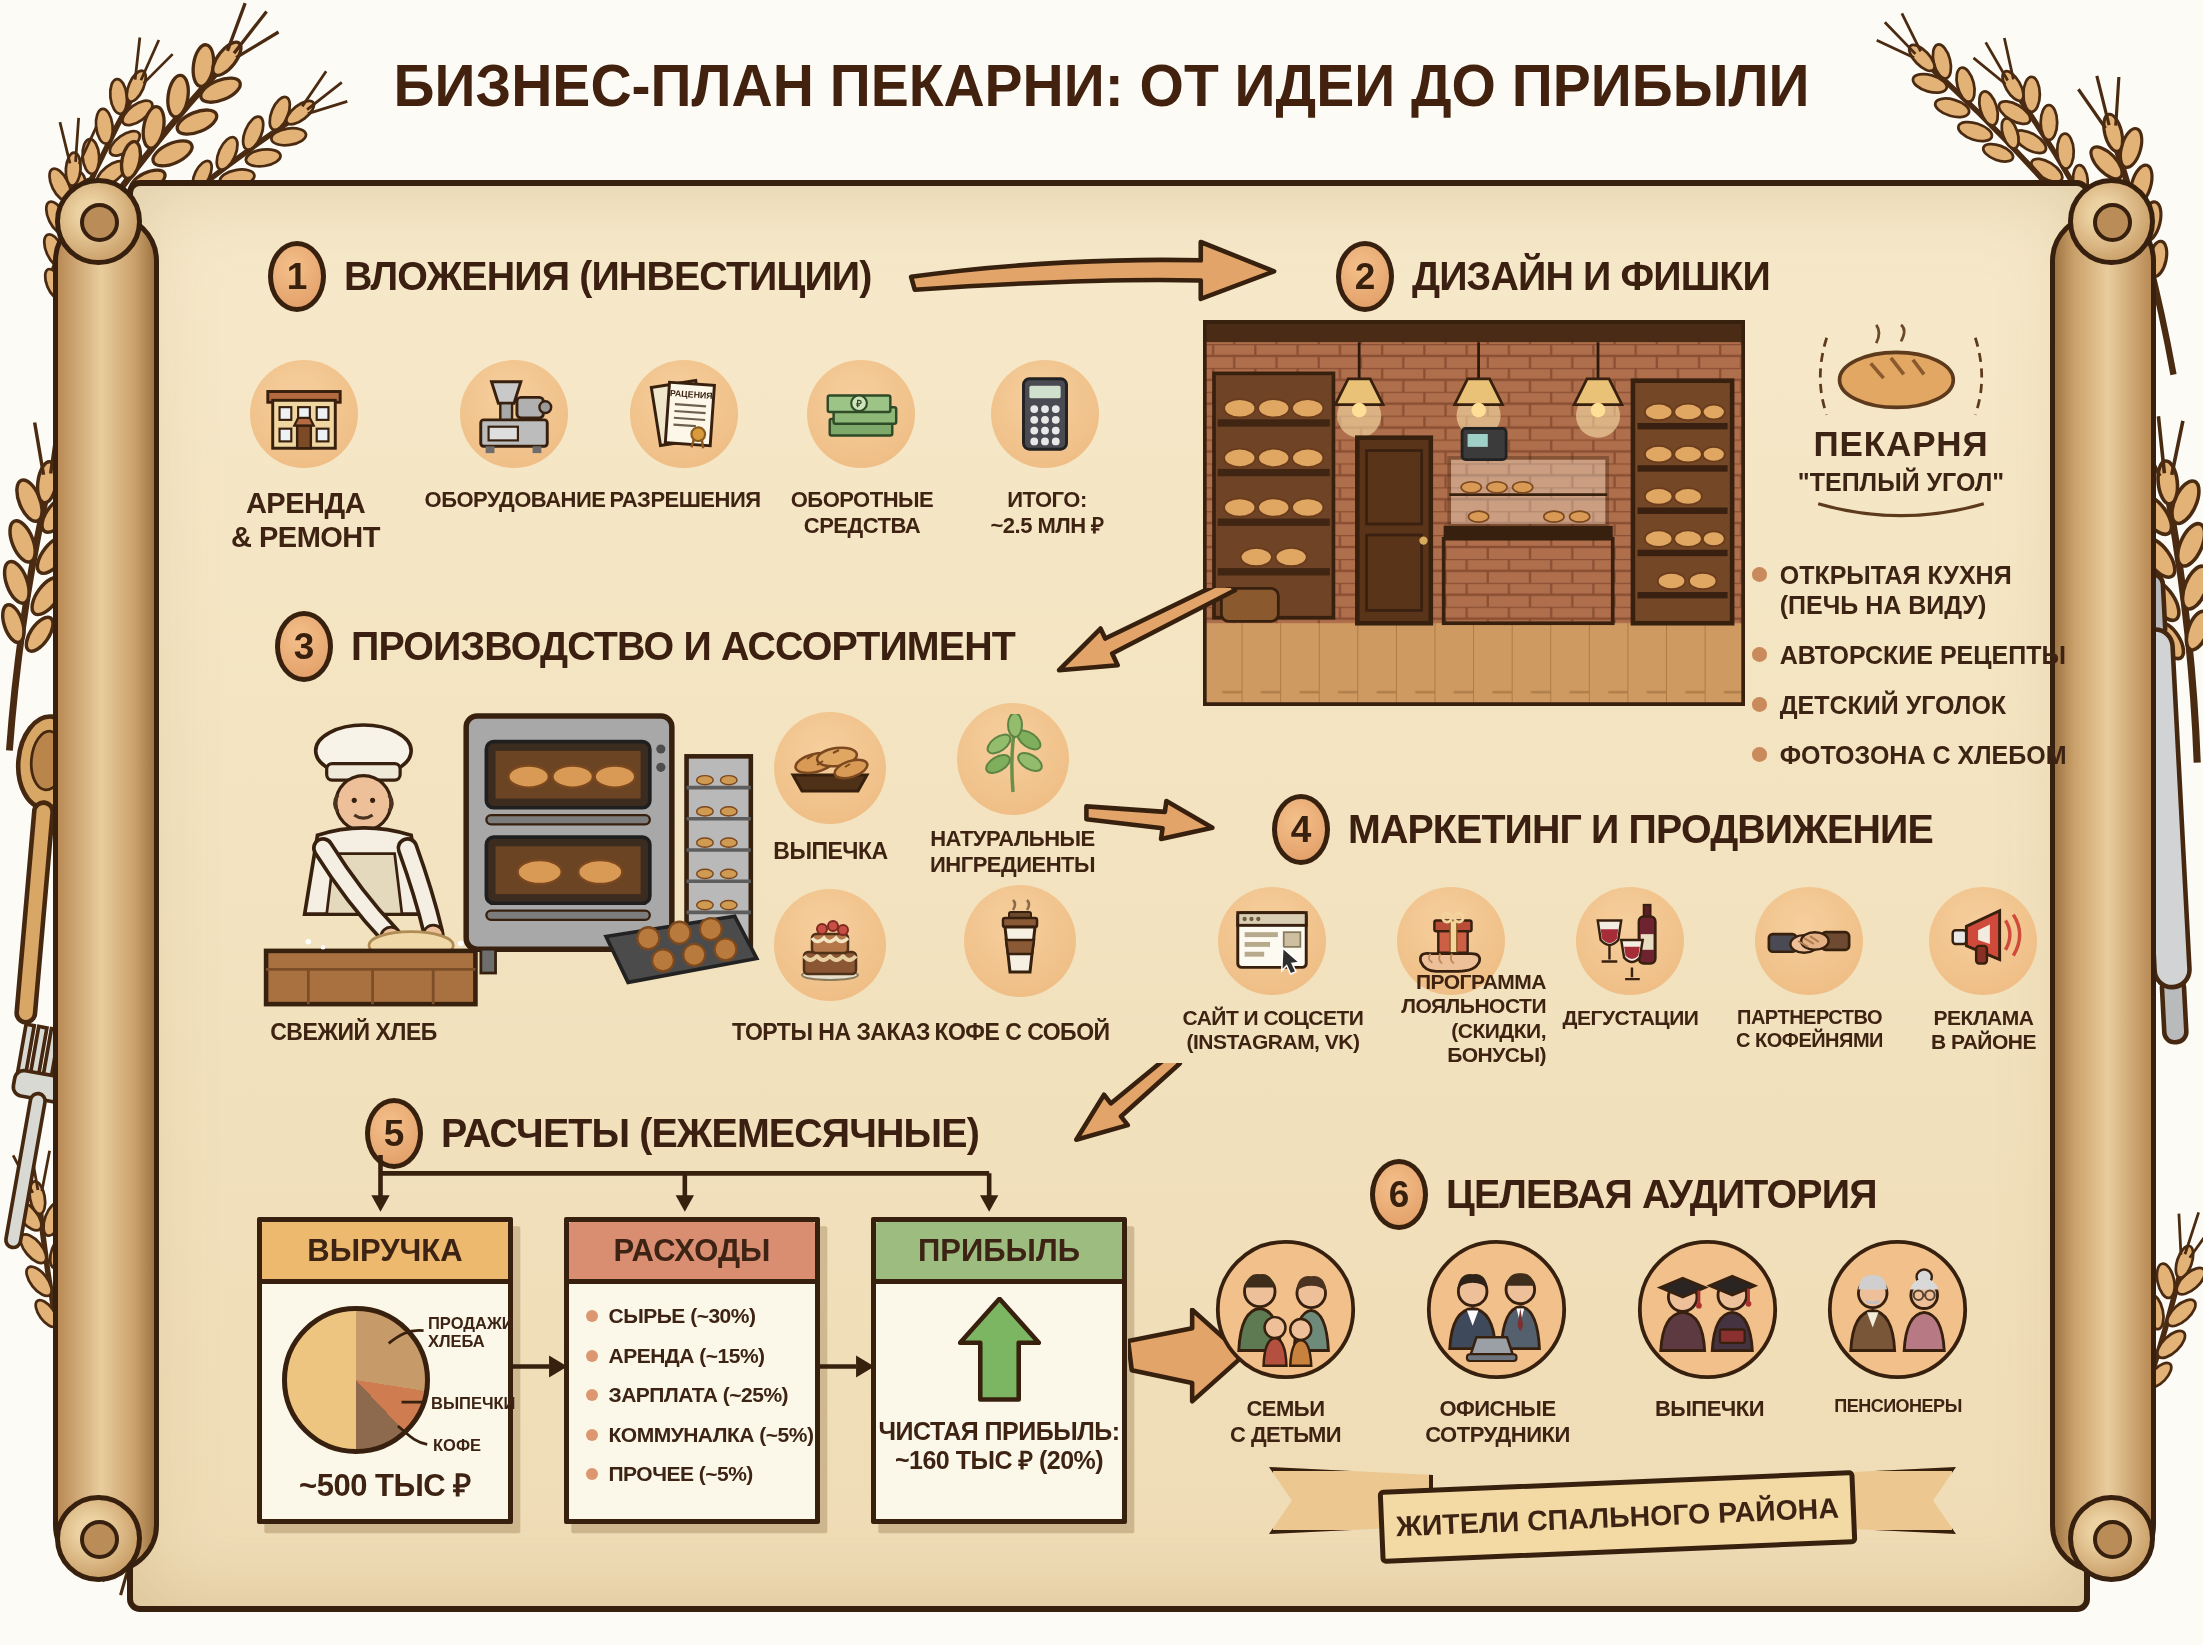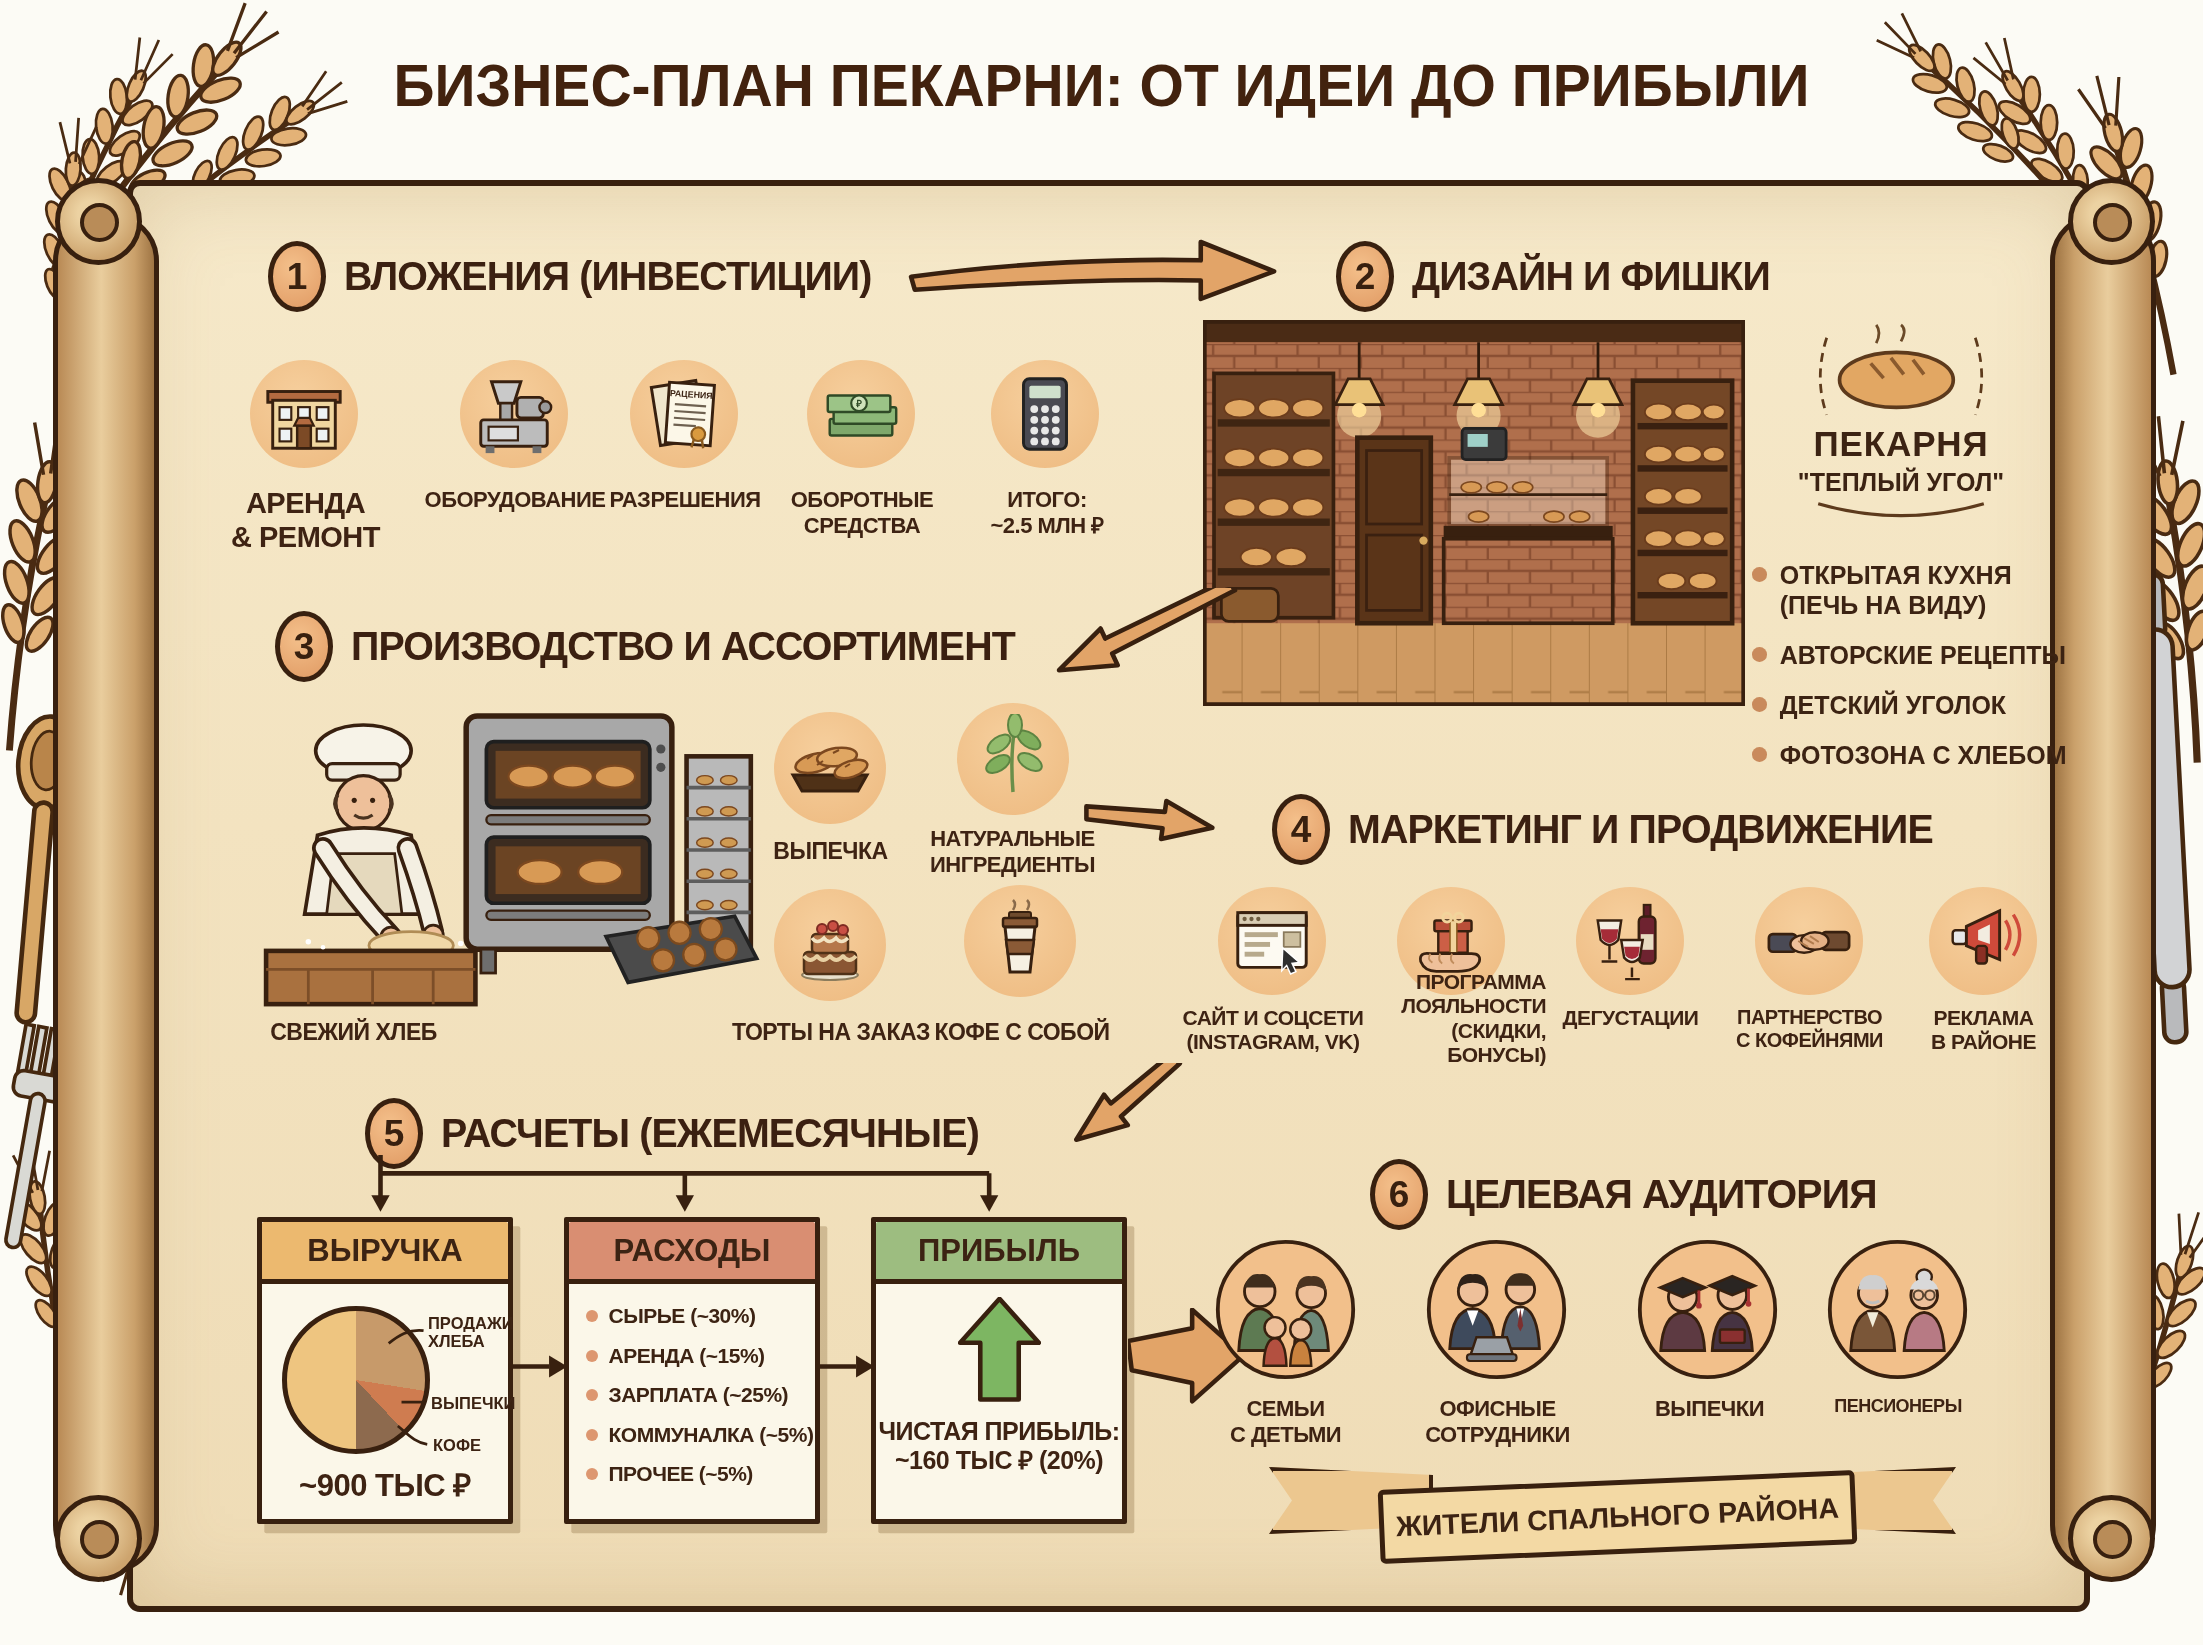--- a/index.html
+++ b/index.html
@@ -581,21 +581,21 @@
   <div class="card" style="left:257px;top:1217px;">
     <div class="card-h" style="background:#ecb96f;">ВЫРУЧКА</div>
     <div class="pie"></div>
     <svg class="abs" style="left:0;top:0;" width="246" height="297" viewBox="0 0 268 323">
       <path d="M176,118 C160,116 148,124 138,132 M178,196 H152 M180,242 C166,240 158,230 148,222" stroke="#38200f" stroke-width="3" fill="none"></path>
     </svg>
     <div class="pielbl" style="left:166px;top:92px;">ПРОДАЖИ
 ХЛЕБА</div>
     <div class="pielbl" style="left:169px;top:172px;">ВЫПЕЧКИ</div>
     <div class="pielbl" style="left:171px;top:214px;">КОФЕ</div>
-    <div class="lbl" style="left:0;top:246px;width:246px;font-size:31px;">~900 ТЫС ₽</div>
+    <div class="lbl" style="left:0;top:246px;width:246px;font-size:31px;">~500 ТЫС ₽</div>
   </div>
 
   <svg class="abs" style="left:507px;top:1350px;" width="64" height="33" viewBox="0 0 70 36">
     <path d="M2,18 H46" stroke="#38200f" stroke-width="5"></path>
       <polygon points="46,6 46,30 66,18" fill="#38200f"></polygon>
   </svg>
 
   <div class="card" style="left:564px;top:1217px;">
     <div class="card-h" style="background:#d98e72;">РАСХОДЫ</div>
     <div class="exp-list">

